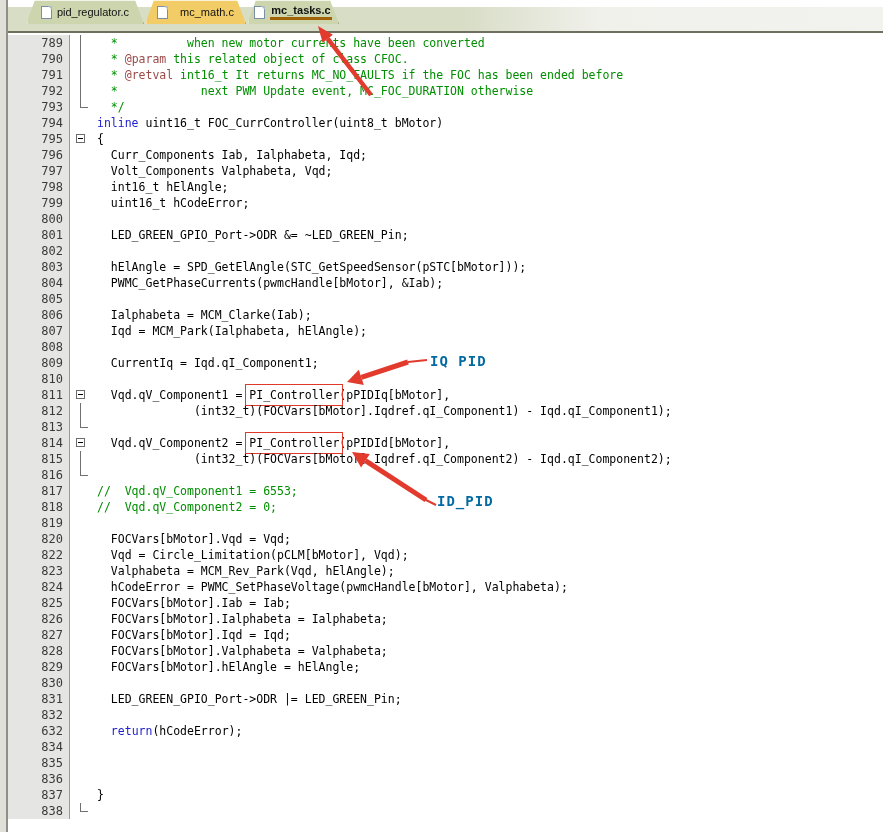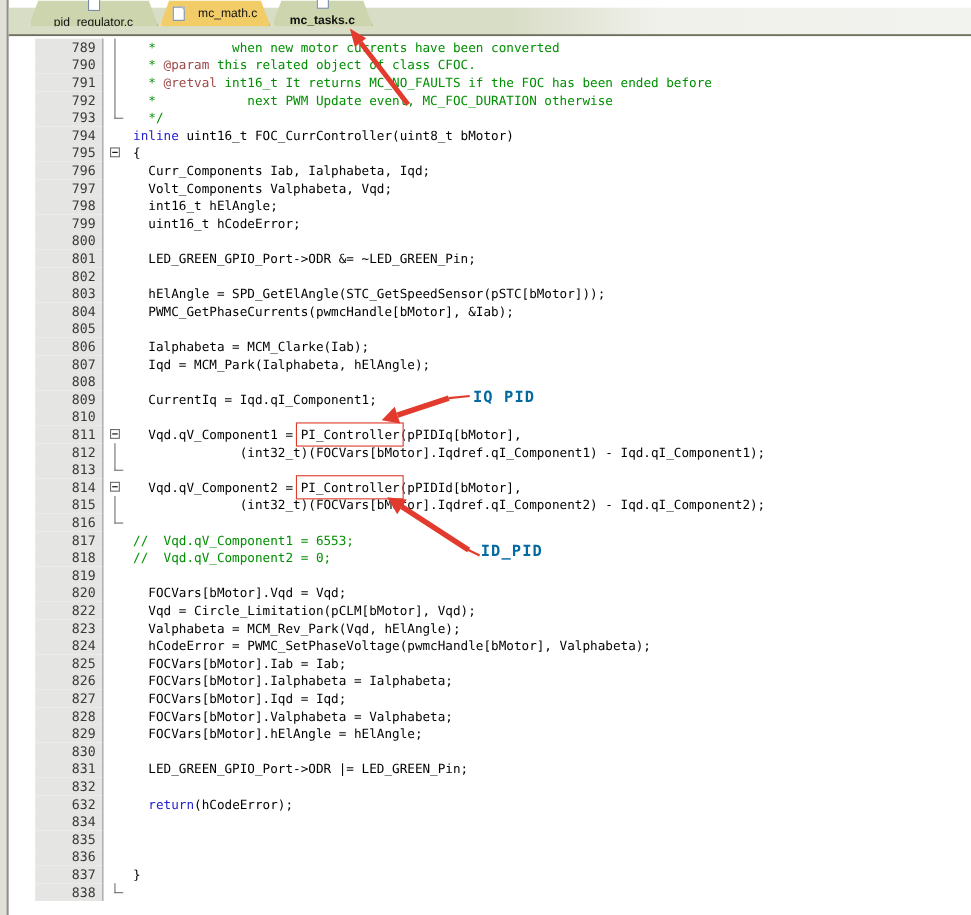--- a/index.html
+++ b/index.html
@@ -22,43 +22,43 @@
     position:absolute;left:0;right:0;top:7px;height:24px;
     background:linear-gradient(90deg,#d8ddc6 0%,#d8ddc6 52%,#f1f1ec 68%,#f2f2ee 100%);
   }
   .tab{
     position:absolute;top:0;height:24px;
     clip-path:polygon(0% 100%,9px 0%,calc(100% - 9px) 0%,100% 100%);
     box-shadow:inset 0 1px 0 rgba(255,255,255,.75),inset 2px 0 0 rgba(255,255,255,.35),inset -1px 0 0 rgba(90,90,70,.45);
     display:flex;align-items:center;justify-content:center;gap:5px;
     font-size:11px;color:#111;cursor:default;
   }
-  .tab.green{background:#ccd5ad;flex-direction:column;}
+  .tab.green{background:#ccd5ad;}
   .tab.yellow{background:#f2cc66;}
   .tab1{left:18px;width:118px;}
   .tab2{left:137px;width:101px;gap:12px;}
   .tab3{left:239px;width:92px;}
   .tab .lbl{white-space:nowrap;}
-  .tab.active .lbl{font-weight:bold;border-bottom:3px solid #0ea5e9;padding:0 1px 1px 1px;}
+  .tab.active .lbl{font-weight:bold;border-bottom:3px solid #a16207;padding:0 1px 1px 1px;}
   .doc-icon{
     position:relative;width:11px;height:13px;background:#ffffff;
     border:1px solid #7b8ea3;box-sizing:border-box;flex:0 0 auto;
   }
   .doc-icon::after{
     content:"";position:absolute;right:-1px;top:-1px;
     border-style:solid;border-width:0 4px 4px 0;
     border-color:transparent #aebdc9 transparent transparent;
   }
   
   .editor{
     position:absolute;left:8px;top:33px;right:0;bottom:0;
     background:#ffffff;overflow:hidden;
   }
   .code-lines{padding-top:2px;}
-  .row{display:flex;height:16px;padding-left:24px;}
+  .row{display:flex;height:16px;}
   .gut{
     width:62px;flex:0 0 auto;background:#e5e5e3;
     border-right:1px solid #9a9a9a;box-sizing:border-box;
     text-align:right;padding-right:6px;
     font:12px/16px "DejaVu Sans Mono",monospace;color:#3a3a3a;
   }
   .fold{width:27px;flex:0 0 auto;position:relative;}
   .fold .vline{position:absolute;left:10px;top:0;width:1px;height:16px;background:#707070;}
   .fold .endv{position:absolute;left:10px;top:0;width:1px;height:9px;background:#707070;}
   .fold .endh{position:absolute;left:10px;top:8px;width:8px;height:1px;background:#707070;}

